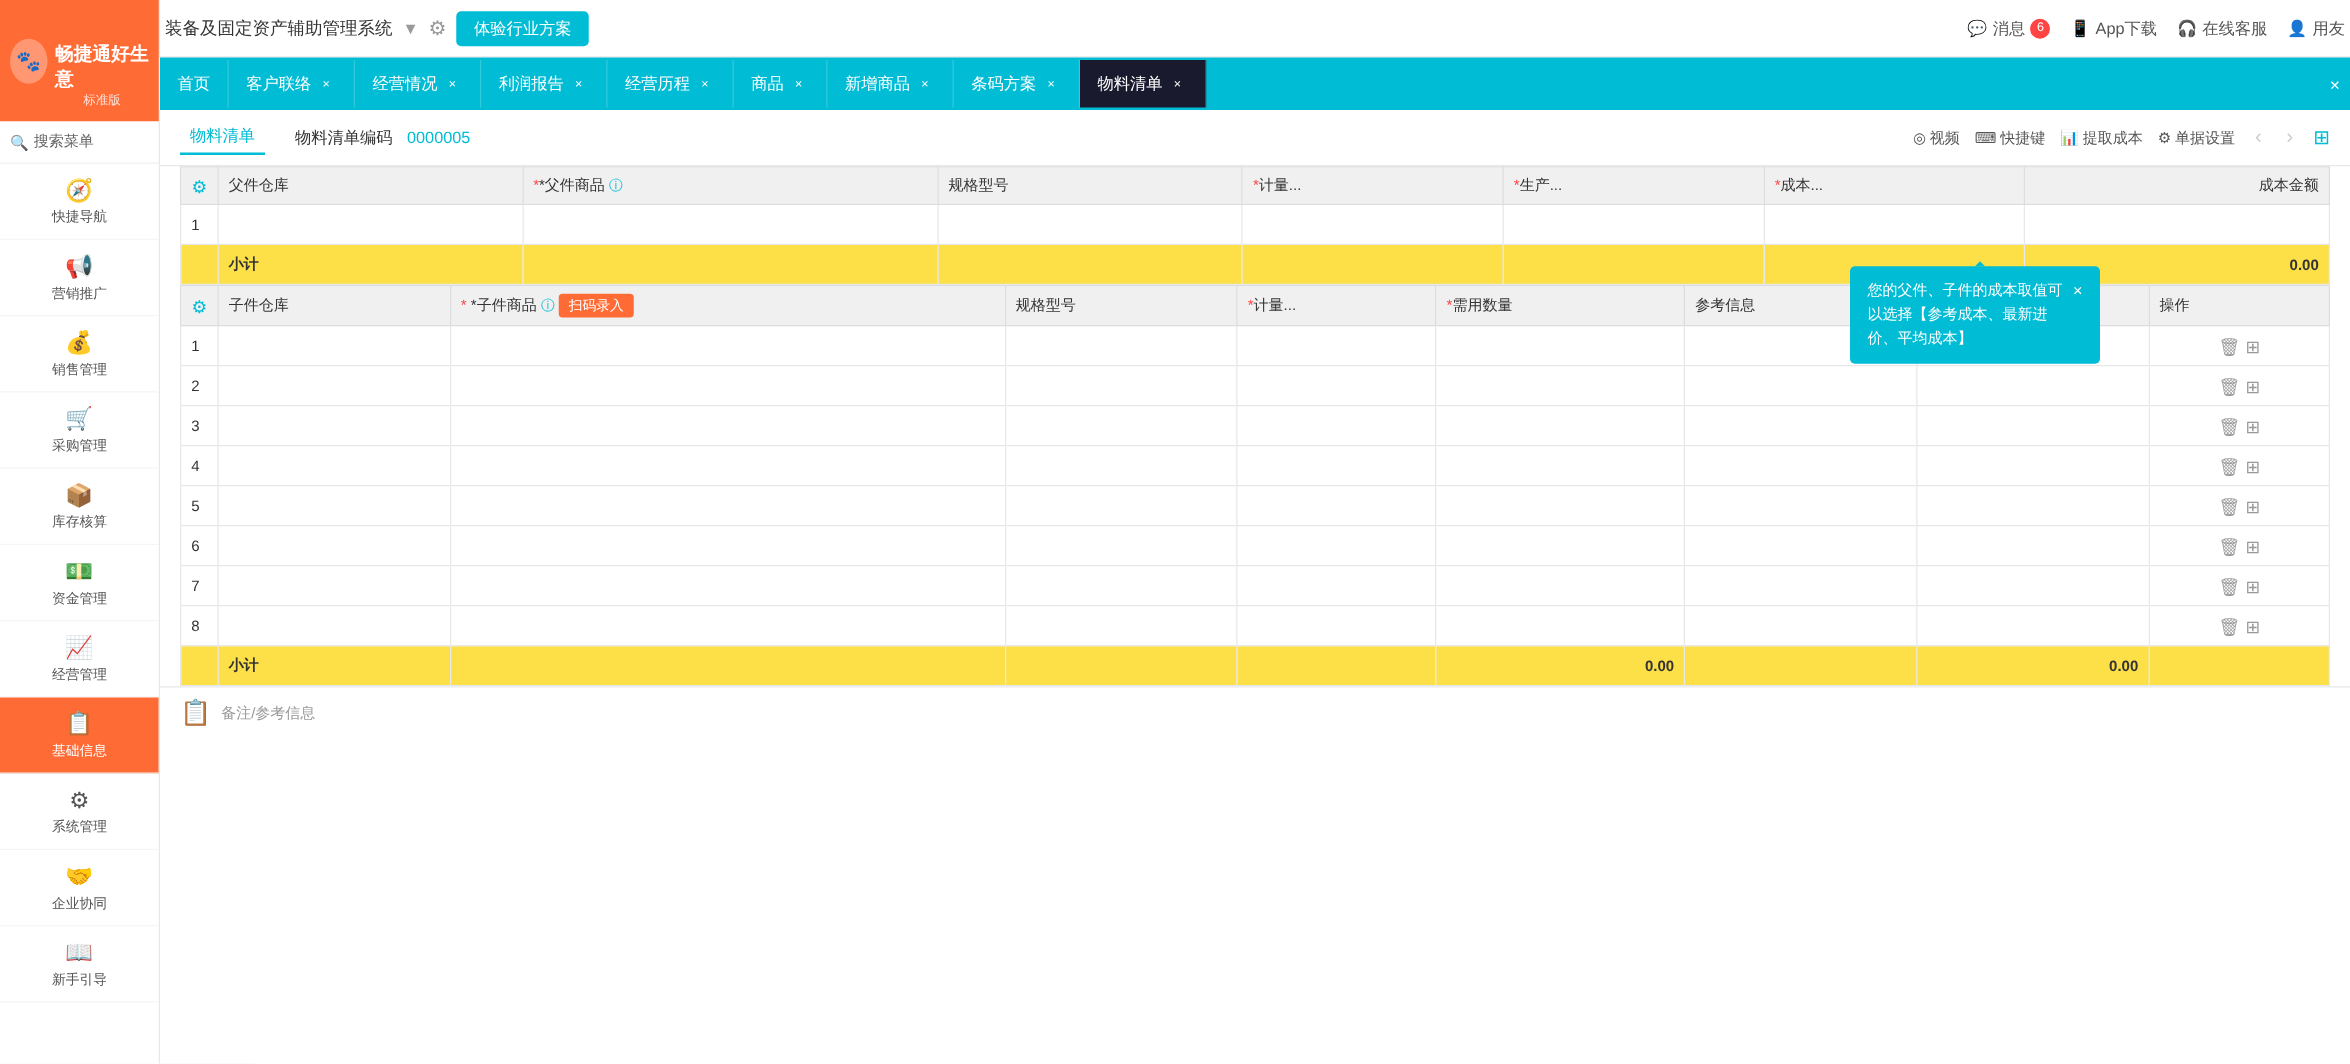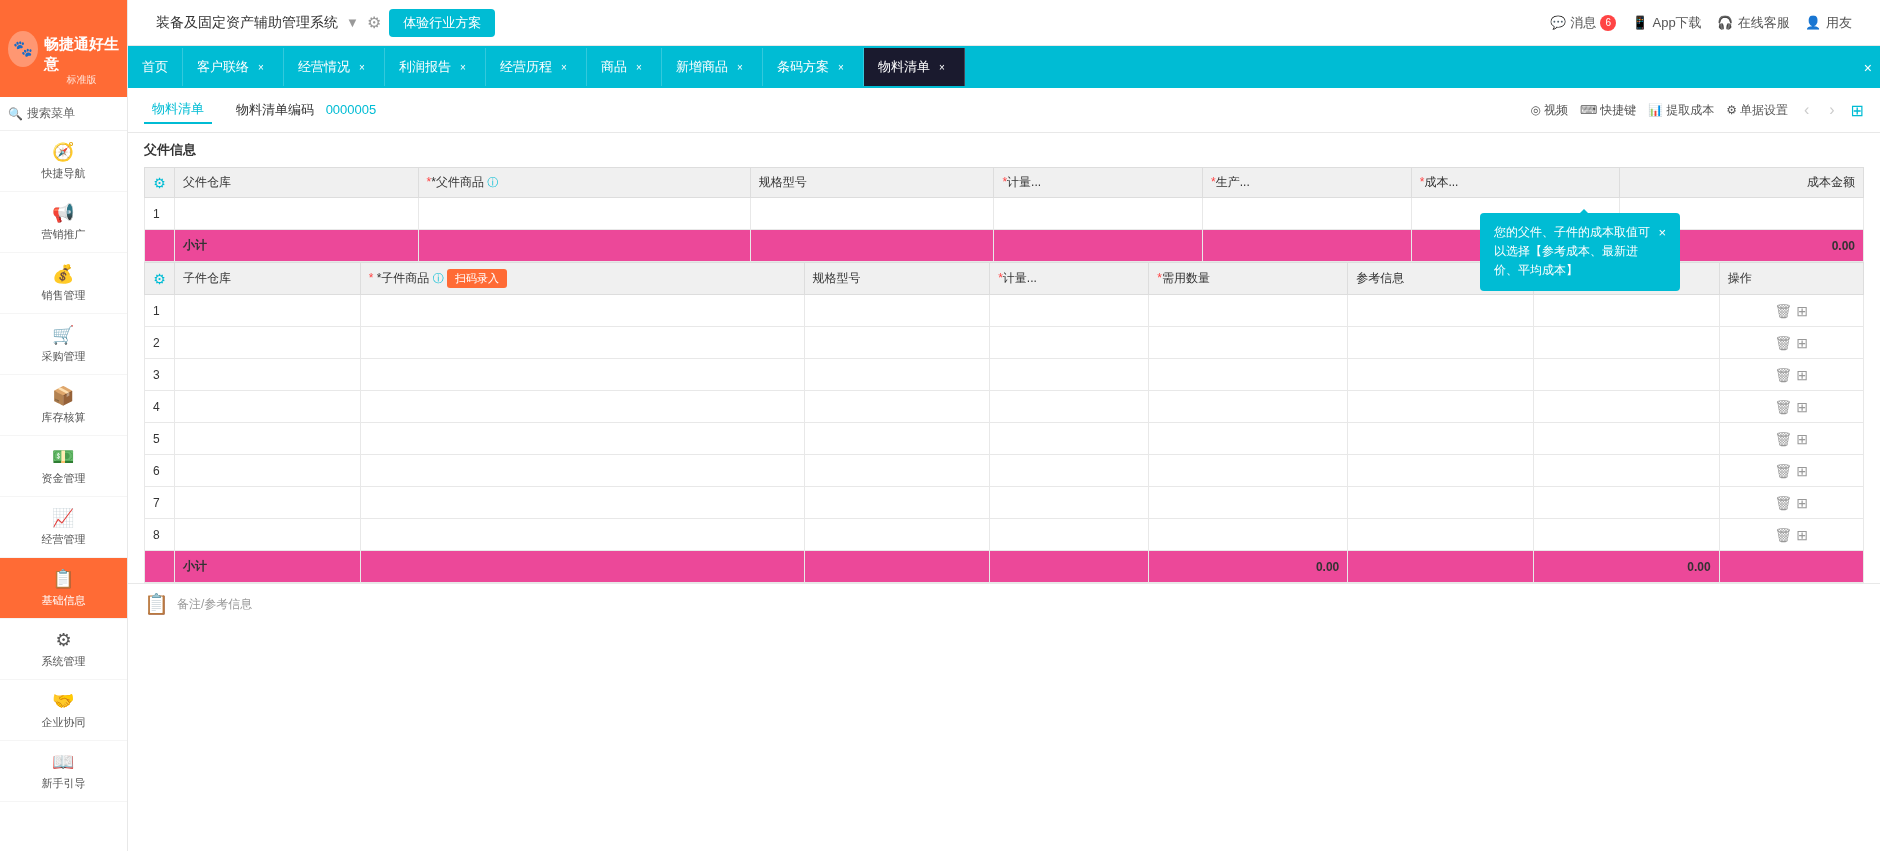--- a/index.html
+++ b/index.html
@@ -16,21 +16,21 @@
     .sidebar-nav { flex: 1; overflow-y: auto; }
     .sidebar-item { display: flex; flex-direction: column; align-items: center; padding: 10px 4px; cursor: pointer; color: #555; border-bottom: 1px solid #f5f5f5; }
     .sidebar-item.active { background: #ff6b35; color: #fff; }
     .sidebar-item-icon { font-size: 18px; margin-bottom: 3px; }
     .sidebar-item-label { font-size: 11px; text-align: center; }
 
     
     .main { flex: 1; display: flex; flex-direction: column; overflow: hidden; }
 
     
-    .topbar { background: #fff; padding: 0 28px; display: flex; align-items: center; justify-content: space-between; height: 46px; border-bottom: 1px solid #e8e8e8; }
+    .topbar { background: #fff; padding: 0 4px; display: flex; align-items: center; justify-content: space-between; height: 46px; border-bottom: 1px solid #e8e8e8; }
     .topbar-left { display: flex; align-items: center; gap: 8px; }
     .system-title { font-size: 14px; color: #333; }
     .topbar-btn { background: #00bcd4; color: #fff; border: none; padding: 5px 14px; border-radius: 4px; cursor: pointer; font-size: 13px; }
     .topbar-right { display: flex; align-items: center; gap: 16px; color: #555; font-size: 13px; }
     .topbar-right-item { display: flex; align-items: center; gap: 4px; cursor: pointer; }
     .badge { background: #f44; color: #fff; border-radius: 50%; width: 16px; height: 16px; font-size: 10px; display: flex; align-items: center; justify-content: center; }
 
     
     .tabbar { background: #00bcd4; display: flex; align-items: center; overflow-x: auto; min-height: 42px; }
     .tab { padding: 10px 14px; color: #fff; cursor: pointer; white-space: nowrap; display: flex; align-items: center; gap: 4px; font-size: 13px; border-right: 1px solid rgba(255,255,255,0.2); }
@@ -52,21 +52,21 @@
     .toolbar-right-item { display: flex; align-items: center; gap: 3px; cursor: pointer; }
 
     
     .section-header { padding: 8px 16px; font-size: 13px; font-weight: bold; color: #333; }
 
     
     .table-wrap { padding: 0 16px; }
     table { width: 100%; border-collapse: collapse; font-size: 12px; }
     th { background: #f0f0f0; border: 1px solid #ddd; padding: 6px 8px; text-align: left; color: #333; font-weight: normal; white-space: nowrap; }
     td { border: 1px solid #e8e8e8; padding: 5px 8px; color: #333; height: 32px; }
-    tr.subtotal td { background: #ec4899; font-weight: bold; }
+    tr.subtotal td { background: #fde047; font-weight: bold; }
     .settings-col { width: 30px; text-align: center; }
     .col-icon { color: #00bcd4; font-size: 14px; }
     .scan-btn { background: #ff6b35; color: #fff; border: none; padding: 2px 8px; border-radius: 3px; font-size: 11px; cursor: pointer; }
     .action-icons { display: flex; gap: 4px; justify-content: center; align-items: center; }
     .action-icon { cursor: pointer; color: #999; font-size: 14px; }
 
     
     .tooltip-box { position: absolute; top: 125px; right: 200px; background: #00bcd4; color: #fff; padding: 10px 14px; border-radius: 4px; font-size: 12px; max-width: 200px; z-index: 10; line-height: 1.6; }
     .tooltip-box::before { content: ''; position: absolute; top: -8px; left: 50%; border: 4px solid transparent; border-bottom-color: #00bcd4; }
     .tooltip-close { float: right; cursor: pointer; margin-left: 8px; font-size: 13px; }
@@ -243,23 +243,20 @@
         <div class="toolbar-right-item">
           <span>⚙</span>
           <span>单据设置</span>
         </div>
         <span class="nav-arrow">‹</span>
         <span class="nav-arrow">›</span>
         <span class="grid-icon">⊞</span>
       </div>
     </div>
 
-    <div class="section-header">
-      <span>父件信息</span>
-    </div>
     <div class="table-wrap">
       <table>
         <thead>
           <tr>
             <th class="settings-col"><span class="col-icon">⚙</span></th>
             <th><span>父件仓库</span></th>
             <th>
               <span style="color:#f44;">*</span><span>*父件商品</span>
               <span style="color:#00bcd4;font-size:11px;">ⓘ</span>
             </th>

